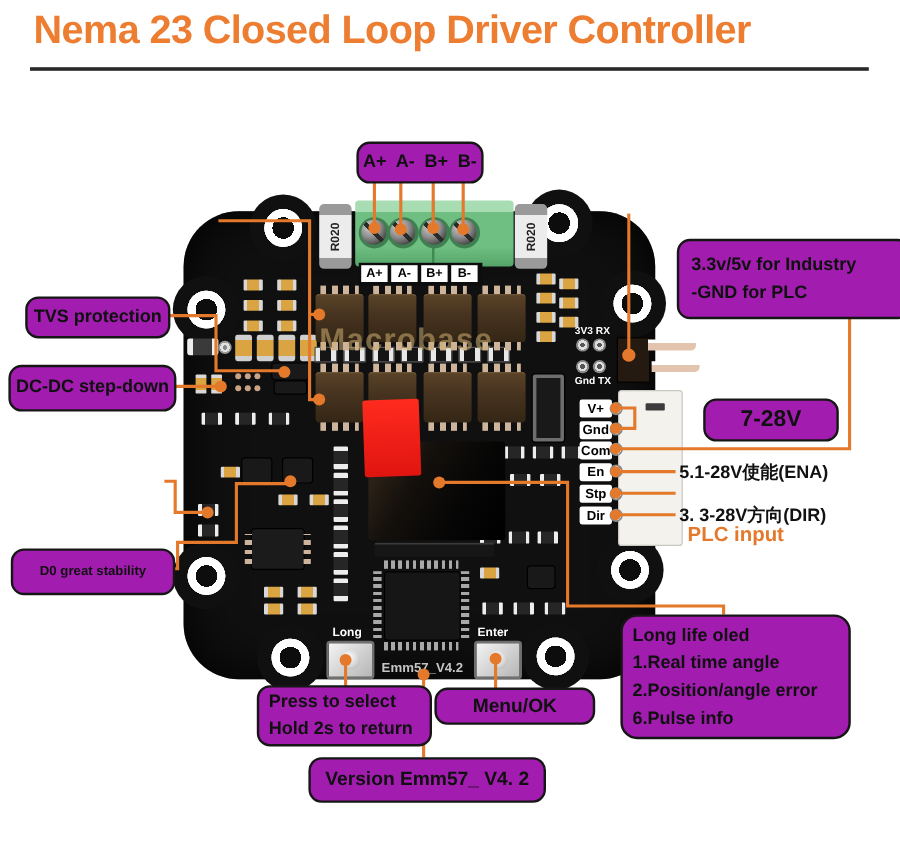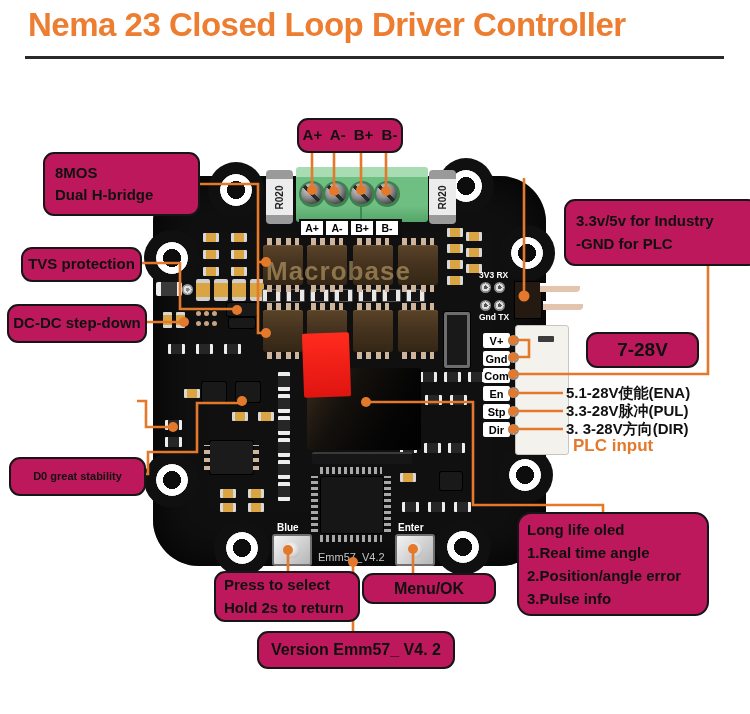--- a/index.html
+++ b/index.html
@@ -3,21 +3,21 @@
 <meta charset="utf-8">
 <style>
   html,body{margin:0;padding:0;background:#fff}
   #canvas{position:relative;width:750px;height:714px;background:#fff;overflow:hidden;
           font-family:"Liberation Sans","DejaVu Sans",sans-serif;color:#111}
   .abs{position:absolute}
   
   #title{position:absolute;left:28px;top:6px;font-size:33px;font-weight:bold;color:#ED7D31;letter-spacing:-.5px;white-space:nowrap}
   #rule{position:absolute;left:25px;top:56px;width:699px;height:2.5px;background:#2a2a2a}
   
-  .callout{position:absolute;background:#be185d;border:2.5px solid #161616;border-radius:11px;
+  .callout{position:absolute;background:#a21caf;border:2.5px solid #161616;border-radius:11px;
            font-weight:bold;color:#101010;z-index:60;display:flex;flex-direction:column;justify-content:center;line-height:1.5}
   .cc{align-items:center;text-align:center}
   .cl{padding-left:10px;padding-right:4px}
   .plain{position:absolute;z-index:60;font-weight:bold;white-space:nowrap}
   
   #board{position:absolute;left:153px;top:176px;width:393px;height:390px;background:#101010;border-radius:46px;z-index:10;box-shadow:inset 0 0 46px #000}
   .tab{position:absolute;width:56px;height:56px;border-radius:50%;background:#101010;z-index:10}
   .ring{position:absolute;width:32px;height:32px;border-radius:50%;z-index:12;
         background:radial-gradient(circle,#0d0d0d 0 9px,#ffffff 9px 16px,rgba(0,0,0,0) 16px)}
   .d{position:absolute;z-index:21}
@@ -114,35 +114,35 @@
 
   <div class="mos" style="left:263px;top:245px"></div>
   <div class="mos" style="left:307px;top:245px"></div>
   <div class="mos" style="left:353px;top:245px"></div>
   <div class="mos" style="left:398px;top:245px"></div>
   <div class="mos" style="left:263px;top:310px;height:42px"></div>
   <div class="mos" style="left:307px;top:310px;height:42px"></div>
   <div class="mos" style="left:353px;top:310px;height:42px"></div>
   <div class="mos" style="left:398px;top:310px;height:42px"></div>
 
-  <div class="abs" style="left:266px;top:256px;z-index:25;font-size:26px;font-weight:bold;letter-spacing:1px;color:rgba(205,175,115,.55)">Macrobase</div>
+  <div class="abs" style="left:266px;top:268px;z-index:25;font-size:26px;font-weight:bold;letter-spacing:1px;color:rgba(205,175,115,.55)">Macrobase</div>
 
   <div class="abs" style="left:303px;top:333px;width:47px;height:64px;z-index:26;border-radius:2px;transform:rotate(-2deg);
        background:linear-gradient(180deg,#ff2b1e,#e01410)"></div>
   <div class="abs" style="left:307px;top:368px;width:114px;height:82px;z-index:24;border-radius:3px;
        background:linear-gradient(120deg,#3a2c1d 0%,#14100c 35%,#050505 70%,#000 100%)"></div>
   <div class="abs" style="left:312px;top:452px;width:100px;height:10px;background:#161616;border-top:2px solid #3a3a3a;z-index:24;border-radius:2px"></div>
   <div class="abs" style="left:320px;top:476px;width:62px;height:56px;background:#161616;border:1px solid #000;border-radius:3px;z-index:23"></div>
   <div class="pinstrip-h" style="left:320px;top:467px;width:62px"></div>
   <div class="pinstrip-h" style="left:320px;top:535px;width:62px"></div>
   <div class="pinstrip-v" style="left:311px;top:476px;height:56px"></div>
   <div class="pinstrip-v" style="left:384px;top:476px;height:56px"></div>
-  <div class="silk" style="left:318px;top:551px;font-size:11px;color:#c4c4c4;font-weight:normal">Emm57_V4.2</div>
-
-  <div class="silk" style="left:277px;top:522px;font-size:10px">Blue</div>
+  <div class="silk" style="left:318px;top:551px;font-size:11px;color:#c4c4c4;font-weight:bold">Emm57_V4.2</div>
+
+  <div class="silk" style="left:277px;top:522px;font-size:10px">Long</div>
   <div class="silk" style="left:398px;top:522px;font-size:10px">Enter</div>
   <div class="btn" style="left:272px;top:534px">
       <i></i>
     </div>
   <div class="btn" style="left:395px;top:534px">
       <i></i>
     </div>
 
   <div class="silk" style="left:479px;top:270px;font-size:8.5px">3V3 RX</div>
   <div class="silk" style="left:479px;top:312px;font-size:8.5px">Gnd TX</div>
@@ -287,49 +287,44 @@
       <circle cx="366" cy="402" r="5"></circle>
       <circle cx="288" cy="550" r="5"></circle>
         <circle cx="413" cy="549" r="5"></circle>
         <circle cx="353" cy="562" r="5"></circle>
     </g>
   </svg>
 
   <div class="callout cc" style="left:297px;top:118px;width:102px;height:31px;font-size:15px;word-spacing:4px">A+ A- B+ B-</div>
 
 
-  <div class="callout cl" style="left:43px;top:152px;width:139px;height:60px;font-size:15px">
-    <span>8MOS</span>
-    <span>Dual H-bridge</span>
-  </div>
 
   <div class="callout cl" style="left:564px;top:199px;width:177px;height:63px;font-size:15px">
     <span>3.3v/5v for Industry</span>
     <span>-GND for PLC</span>
   </div>
 
   <div class="callout cc" style="left:21px;top:247px;width:117px;height:31px;font-size:15px">TVS protection</div>
 
   <div class="callout cc" style="left:7px;top:304px;width:136px;height:35px;font-size:15px">DC-DC step-down</div>
 
   <div class="callout cc" style="left:586px;top:332px;width:109px;height:32px;font-size:19px">7-28V</div>
 
 
   <div class="callout cc" style="left:9px;top:457px;width:133px;height:35px;font-size:11px">D0 great stability</div>
 
   <div class="plain" style="left:566px;top:384px;font-size:15px;color:#111">5.1-28V使能(ENA)</div>
-  <div class="plain" style="left:566px;top:402px;font-size:15px;color:#111">3.3-28V脉冲(PUL)</div>
   <div class="plain" style="left:566px;top:420px;font-size:15px;color:#111">3. 3-28V方向(DIR)</div>
   <div class="plain" style="left:573px;top:436px;font-size:17px;color:#E4792B">PLC input</div>
 
   <div class="callout cl" style="left:517px;top:512px;width:176px;height:100px;font-size:15px;line-height:1.55;padding-left:8px;border-radius:14px">
     <span>Long life oled</span>
     <span>1.Real time angle</span>
     <span>2.Position/angle error</span>
-    <span>3.Pulse info</span>
+    <span>6.Pulse info</span>
   </div>
 
   <div class="callout cl" style="left:214px;top:571px;width:130px;height:47px;font-size:15px;padding-left:8px">
     <span>Press to select</span>
     <span>Hold 2s to return</span>
   </div>
 
   <div class="callout cc" style="left:362px;top:573px;width:130px;height:27px;font-size:16px">Menu/OK</div>
 
   <div class="callout cc" style="left:257px;top:631px;width:194px;height:34px;font-size:16px">Version  Emm57_ V4. 2</div>

